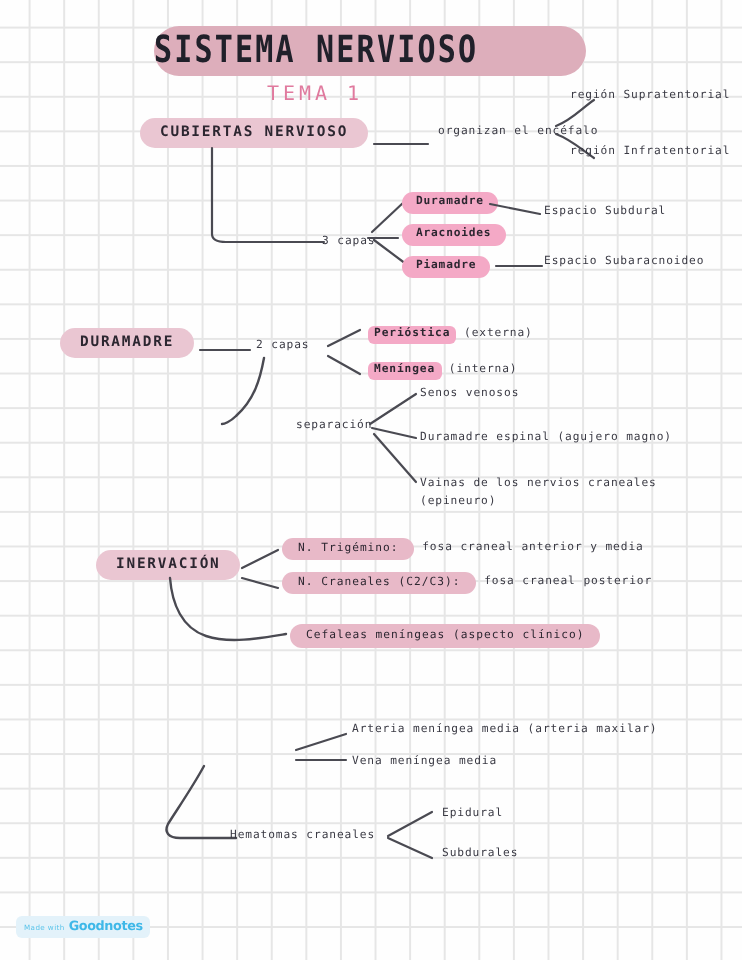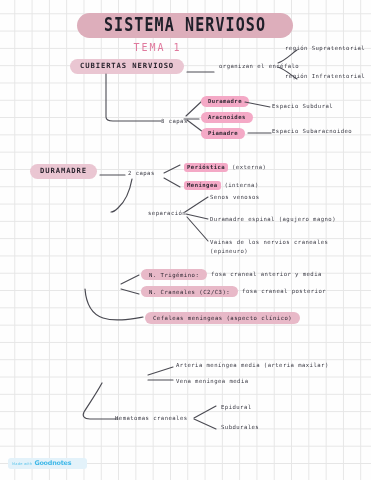--- a/index.html
+++ b/index.html
@@ -33,21 +33,21 @@
   
   .title-pill {
     left: 77px;
     top: 13px;
     width: 216px;
     height: 25px;
     background: #ddaebb;
     border-radius: 13px;
     display: flex;
     align-items: center;
-    justify-content: center;
+    justify-content: flex-start;
   }
   .title-text {
     font-family: "DejaVu Sans Mono", monospace;
     font-weight: bold;
     font-size: 15px;
     letter-spacing: 1.1px;
     color: #20202a;
     transform: scaleY(1.25);
   }
   .subtitle {
@@ -119,21 +119,21 @@
   .conn svg { display: block; overflow: visible; }
   
   .watermark {
     position: absolute;
     left: 8px;
     top: 458px;
     display: flex;
     align-items: baseline;
     gap: 2px;
     background: #e3f2fa;
-    padding: 1px 16px 2px 4px;
+    padding: 1px 4px 2px 4px;
     border-radius: 3px;
   }
   .wm-made {
     font-family: "DejaVu Sans", sans-serif;
     font-size: 3.6px;
     color: #5bc4ea;
     letter-spacing: 0.2px;
   }
   .wm-brand {
     font-family: "DejaVu Sans", sans-serif;
@@ -266,20 +266,23 @@
       <path d="M26,1 L3,16" stroke="#4a4a52" stroke-width="1.1" fill="none" stroke-linecap="round"></path>
       <path d="M4,18 L26,23" stroke="#4a4a52" stroke-width="1.1" fill="none" stroke-linecap="round"></path>
       <path d="M5,21 L26,45" stroke="#4a4a52" stroke-width="1.1" fill="none" stroke-linecap="round"></path>
     </svg>
   </div>
 
   <div class="node txt" style="left:210px; top:194px;">Senos venosos</div>
   <div class="node txt txt-2l" style="left:210px; top:215px; white-space:normal; width:130px;">Duramadre espinal (agujero magno)</div>
   <div class="node txt txt-2l" style="left:210px; top:238px; white-space:normal; width:145px;">Vainas de los nervios craneales (epineuro)</div>
 
+  <div class="node pill-main" style="left:48px; top:275px;">
+    <span>INERVACIÓN</span>
+  </div>
 
   <div class="conn" style="left:119px; top:273px;">
     <svg width="22" height="24" viewBox="0 0 22 24">
       <path d="M20,2 L2,11" stroke="#4a4a52" stroke-width="1.1" fill="none" stroke-linecap="round"></path>
       <path d="M2,16 L20,21" stroke="#4a4a52" stroke-width="1.1" fill="none" stroke-linecap="round"></path>
     </svg>
   </div>
 
   <div class="node mixed" style="left:141px; top:271px;">
     <span class="pill-soft">N. Trigémino:</span>

